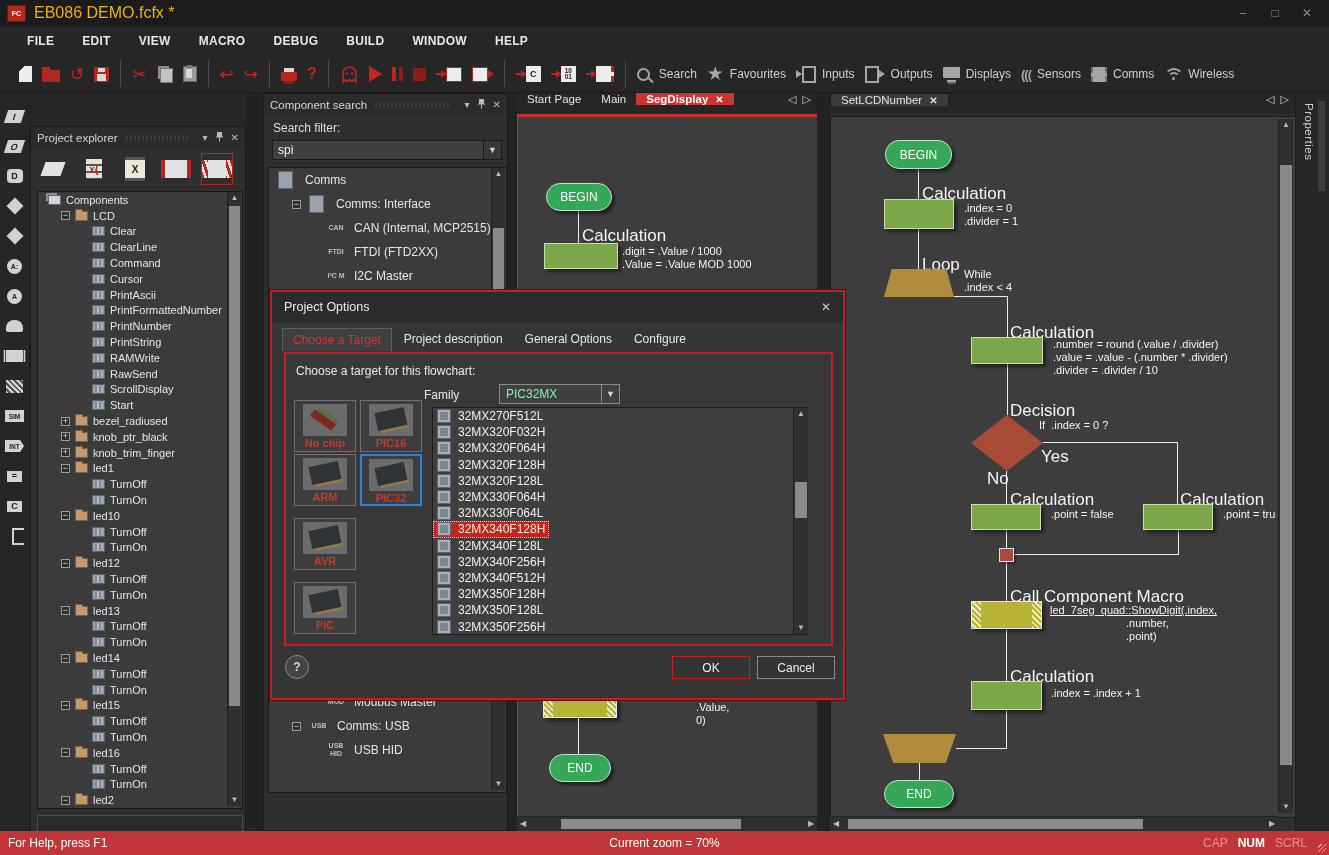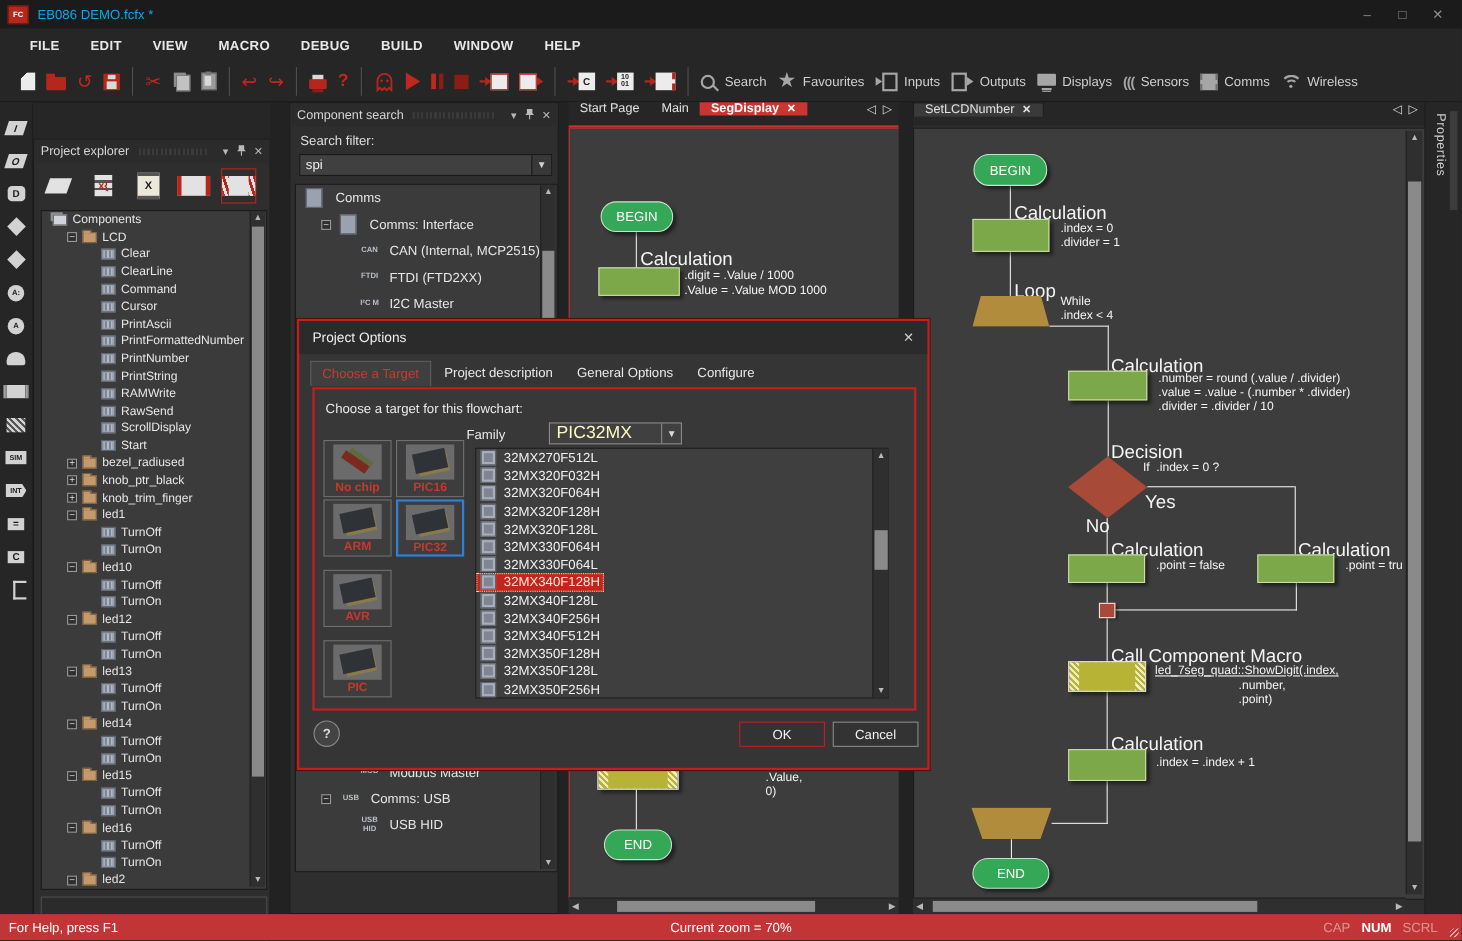--- a/index.html
+++ b/index.html
@@ -1,20 +1,20 @@
 <!DOCTYPE html>
 <html><head>
 <meta charset="utf-8">
 <style>
   html,body{margin:0;padding:0;background:#1a1a1a;font-family:"Liberation Sans",sans-serif;-webkit-font-smoothing:antialiased;}
   #app{position:relative;width:1329px;height:855px;overflow:hidden;background:#262626;color:#e4e4e4;font-size:12px;}
   
   #titlebar{position:absolute;left:0;top:0;width:1329px;height:26px;background:#1b1b1b;display:flex;align-items:center;}
   #logo{width:17px;height:15px;margin:0 8px 0 7px;background:#b5271d;border:1px solid #6e1812;color:#fff;font-size:7px;font-weight:bold;display:flex;align-items:center;justify-content:center;}
-  #wintitle{color:#0ea5e9;font-size:12px;}
+  #wintitle{color:#eab308;font-size:16px;}
   #winbtns{margin-left:auto;display:flex;gap:8px;padding-right:10px;color:#8f8f8f;font-size:12px;}
   #winbtns span{width:24px;text-align:center;cursor:default;}
   
   #menubar{position:absolute;left:0;top:26px;width:1329px;height:30px;background:#262626;display:flex;align-items:center;padding-left:18px;gap:10px;box-sizing:border-box;}
   .mitem{padding:4px 9px;color:#e8e8e8;font-weight:bold;font-size:12px;letter-spacing:.3px;}
   
   #toolbar{position:absolute;left:0;top:56px;width:1329px;height:37px;background:#262626;border-bottom:1px solid #1a1a1a;display:flex;align-items:center;padding-left:14px;box-sizing:border-box;}
   .tsep{width:1px;height:26px;background:#4f4f4f;margin:0 6px;}
   .tbtn{display:flex;align-items:center;gap:6px;padding:3px 5px;}
   .tlabel{color:#cfcfcf;font-size:12px;}
@@ -145,21 +145,21 @@
   #dlgcontent{position:absolute;left:12px;top:60px;width:549px;height:294px;border:2px solid #c21f1f;background:#383838;box-sizing:border-box;}
   #dlgprompt{position:absolute;left:24px;top:72px;color:#e9e9e9;font-size:12px;}
   .fambtn{position:absolute;width:62px;height:52px;border:1px solid #6f6f6f;background:#3d3d3d;display:flex;flex-direction:column;align-items:center;justify-content:flex-start;box-sizing:border-box;padding-top:3px;}
   .fambtn.sel{border:2px solid #2f80d8;}
   .famimg{width:44px;height:32px;background:#6b6b6b;position:relative;overflow:hidden;}
   .famimg::before{content:"";position:absolute;left:7px;top:6px;width:30px;height:18px;background:#2f3237;transform:rotate(-12deg);box-shadow:2px 4px 0 -1px #8a7a4a;}
   .famimg.nochip::before{background:#7a2a1e;transform:rotate(35deg);width:26px;height:8px;top:12px;box-shadow:2px -6px 0 -1px #5d6b45;}
   .famlbl{color:#c43a2e;font-size:11px;font-weight:bold;margin-top:1px;}
   #famlabel{position:absolute;left:152px;top:96px;color:#e9e9e9;}
   #famselect{position:absolute;left:227px;top:92px;width:121px;height:20px;background:#404040;border:1px solid #8a8a8a;display:flex;align-items:center;box-sizing:border-box;}
-  #famselect .val{flex:1;padding-left:6px;color:#fef9c3;font-size:16px;}
+  #famselect .val{flex:1;padding-left:6px;color:#86efac;font-size:12px;}
   #famselect .cbarr{width:17px;align-self:stretch;border-left:1px solid #8a8a8a;display:flex;align-items:center;justify-content:center;color:#d8d8d8;font-size:9px;}
   #chiplist{position:absolute;left:160px;top:115px;width:376px;height:228px;background:#3f3f3f;border:1px solid #1d1d1d;overflow:hidden;box-sizing:border-box;}
   .crow{display:flex;align-items:center;height:16.2px;padding-left:4px;color:#f0f0f0;font-size:12px;}
   .crow.sel{background:#c3251d;outline:1px dotted #ffcf9e;outline-offset:-1px;color:#ffe9d8;width:max-content;padding-right:4px;}
   .cico{width:12px;height:12px;background:#a8aeb8;border:1px solid #5c6470;margin-right:7px;flex:none;position:relative;}
   .cico::before{content:"";position:absolute;inset:2px;background:#7e8694;}
   #dlghelp{position:absolute;left:13px;top:363px;width:22px;height:22px;border:1px solid #8a8a8a;border-radius:50%;background:#444;color:#dcdcdc;font-weight:bold;display:flex;align-items:center;justify-content:center;}
   .dlgbtn{position:absolute;width:78px;height:23px;background:#333;color:#f0f0f0;font-size:12px;display:flex;align-items:center;justify-content:center;box-sizing:border-box;}
   #okbtn{left:400px;top:364px;border:1px solid #c21f1f;}
   #cancelbtn{left:485px;top:364px;border:1px solid #8a8a8a;}

